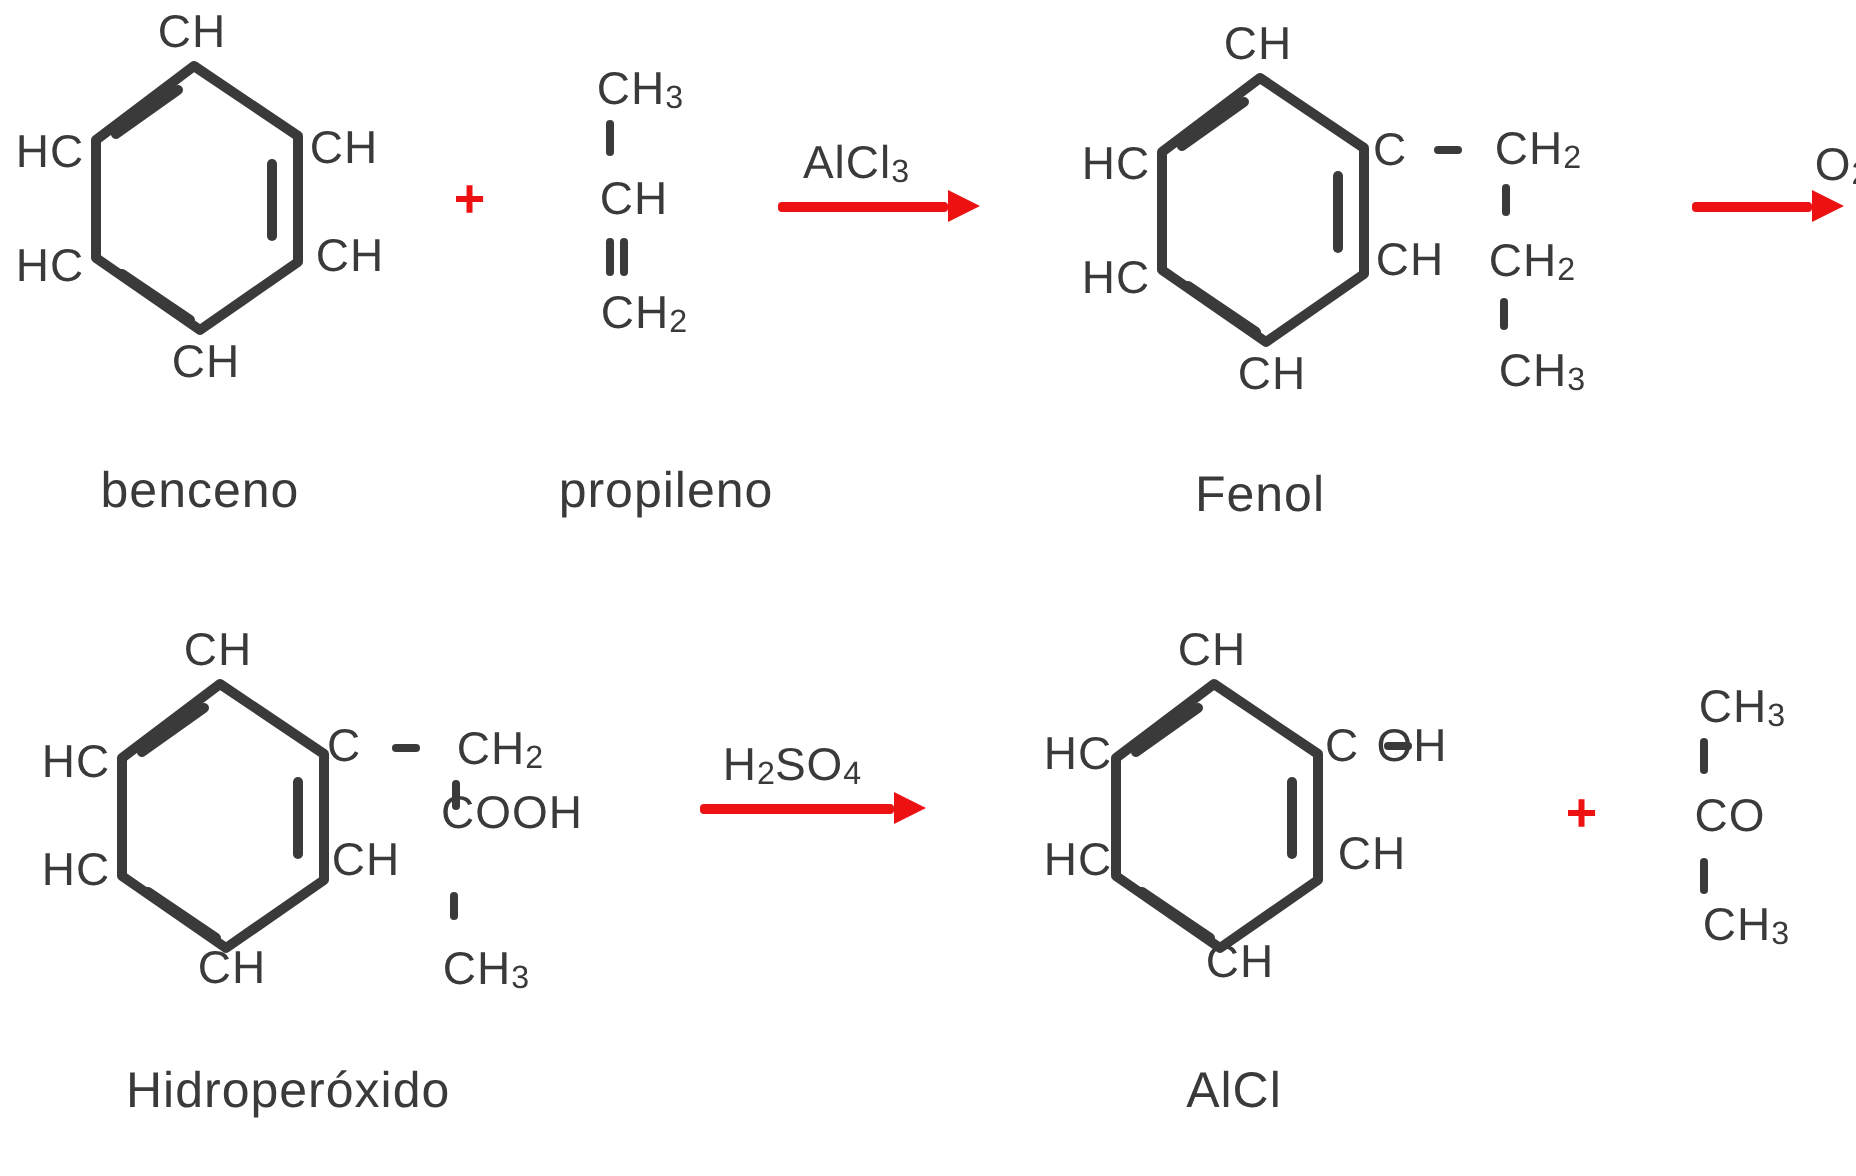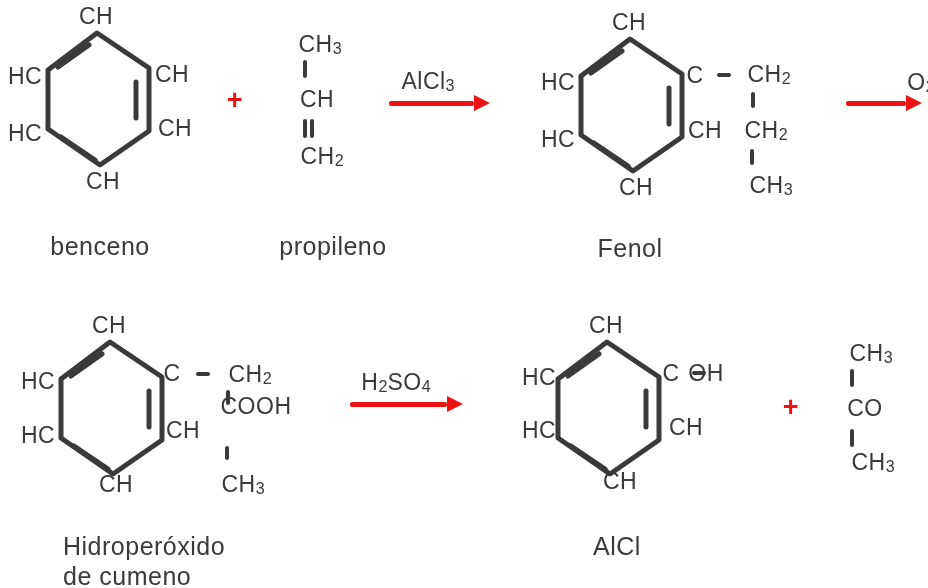--- a/index.html
+++ b/index.html
@@ -107,21 +107,20 @@
     <span class="lbl" style="left:159px;top:64px">C</span>
     <span class="lbl" style="left:170px;top:121px">CH</span>
   </div>
   <div class="bond-h" style="left:196px;top:372px;width:14px"></div>
   <span class="lbl" style="left:250px;top:375px"><span>CH</span><span class="sub">2</span></span>
   <div class="bond-v" style="left:226px;top:390px;height:15px"></div>
   <span class="lbl" style="left:256px;top:407px"><span>COOH</span><span class="sub"></span></span>
   <div class="bond-v" style="left:225px;top:446px;height:14px"></div>
   <span class="lbl" style="left:243px;top:485px"><span>CH</span><span class="sub">3</span></span>
   <span class="lbl mol-name name-left" style="left:63px;top:546px">Hidroperóxido</span>
-  <span class="lbl mol-name name-left" style="left:63px;top:576px">de cumeno</span>
 
   <span class="lbl" style="left:396px;top:383px"><span>H</span><span class="sub">2</span><span>SO</span><span class="sub">4</span></span>
   <div class="arrow" style="left:350px;top:396px">
     <div class="arrow-line" style="width:97px"></div>
     <div class="arrow-head"></div>
   </div>
 
   <div class="ring-group" style="left:510px;top:309px">
     <svg width="210" height="205" viewBox="0 0 210 205">
       <polygon class="hex" points="97,33 149,68 149,131 100,165 48,129 48,70"></polygon>

